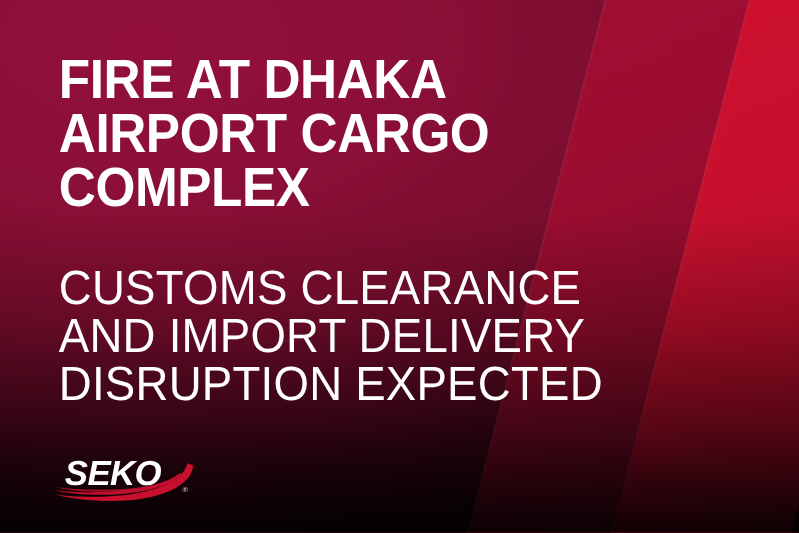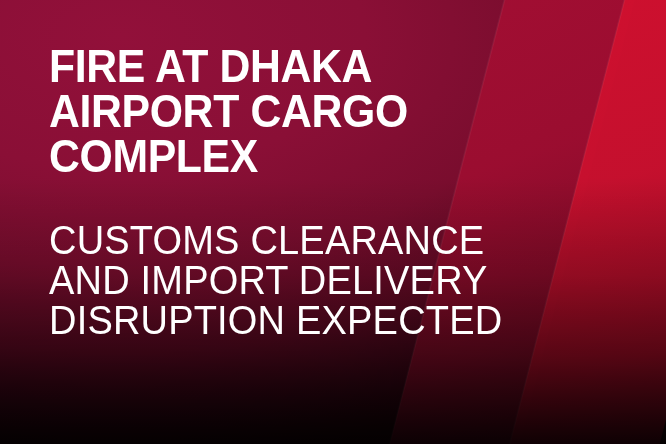--- a/index.html
+++ b/index.html
@@ -130,15 +130,34 @@
   <div class="content">
 
     <div class="headline">FIRE AT DHAKA
 AIRPORT CARGO
 COMPLEX</div>
 
     <div class="subhead">CUSTOMS CLEARANCE
 AND IMPORT DELIVERY
 DISRUPTION EXPECTED</div>
 
+    <div class="logo">
+      <svg viewBox="0 0 125 48" xmlns="http://www.w3.org/2000/svg">
+        <defs>
+          <clipPath id="swooshClip">
+            <rect x="0" y="0" width="125" height="48"></rect>
+          </clipPath>
+        </defs>
+        <g clip-path="url(#swooshClip)">
+
+          <path d="M112 12 C110 24, 92 34, 64 38 C40 41, 16 40, 2 38 C20 43, 48 45, 72 42 C100 38, 116 27, 117 14 Z" fill="#C8102E"></path>
+          <path d="M106 20 C96 29, 70 35, 40 36 C24 36.5, 10 35.5, 1 34.5 C14 37.5, 34 39, 52 38 C80 36.5, 100 30, 107 21 Z" fill="#C8102E" opacity="0.95"></path>
+          <path d="M96 27 C82 32, 58 34.5, 34 34 C20 33.7, 9 32.8, 1 31.8 C12 34.6, 28 36, 44 35.8 C68 35.4, 86 32, 96 28 Z" fill="#C8102E" opacity="0.8"></path>
+
+          <text x="10" y="30" font-family="'Liberation Sans', sans-serif" font-size="29" font-weight="bold" font-style="italic" fill="#ffffff" letter-spacing="-0.5">SEKO</text>
+
+          <text x="108" y="36" font-family="'Liberation Sans', sans-serif" font-size="6" fill="#E8C8D0">®</text>
+        </g>
+      </svg>
+    </div>
 
   </div>
 </div>
 
 </body></html>

